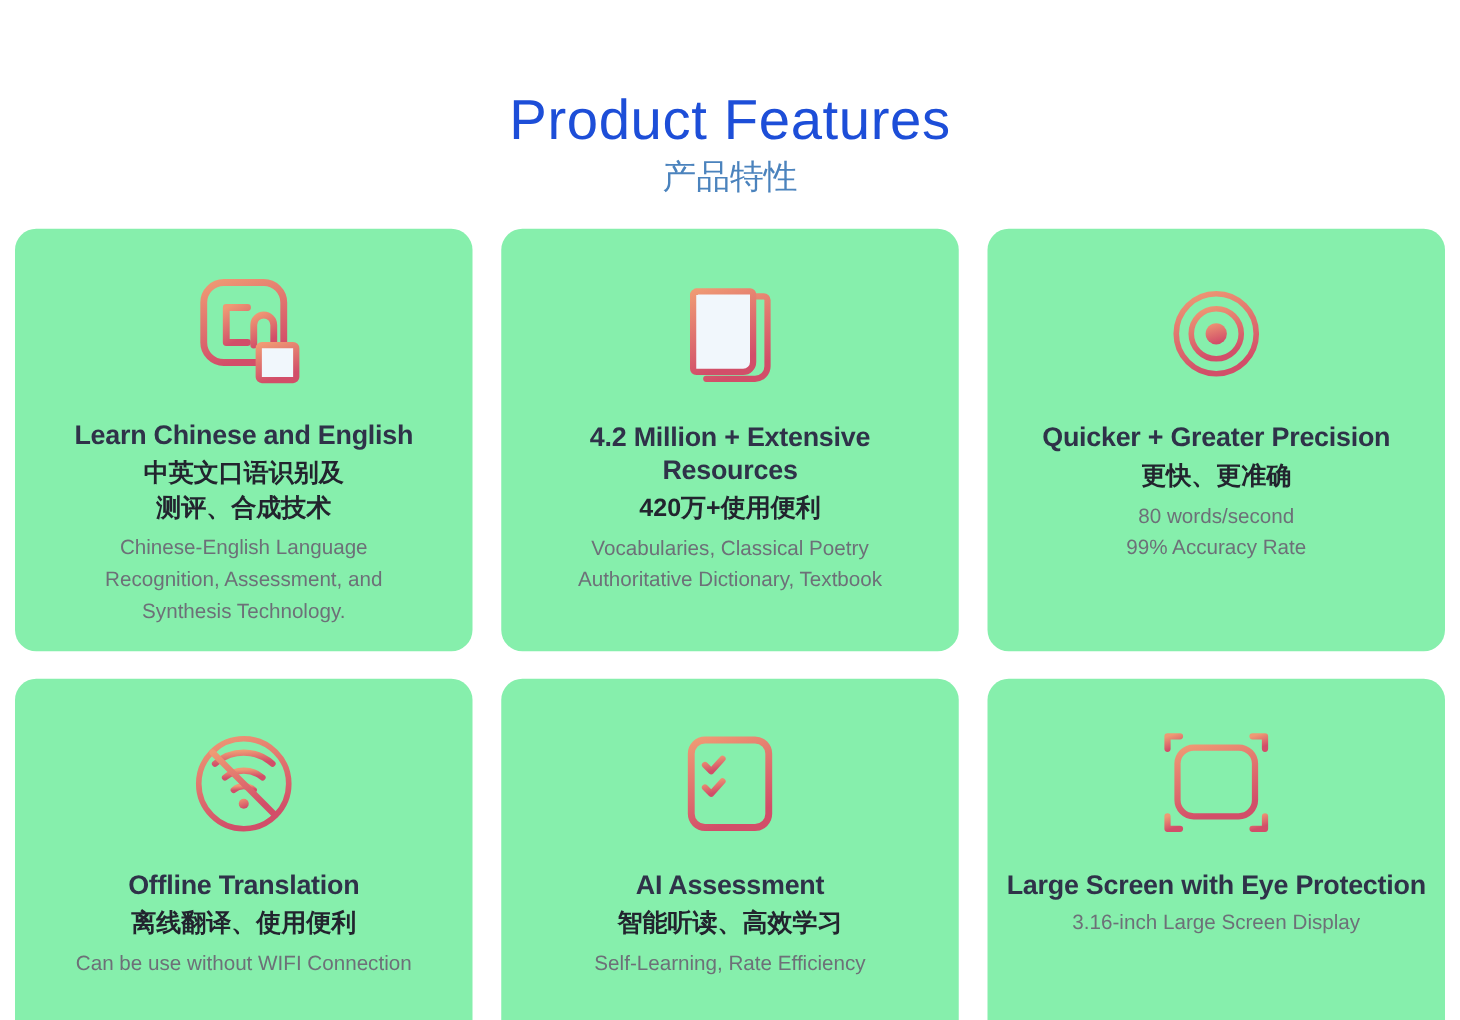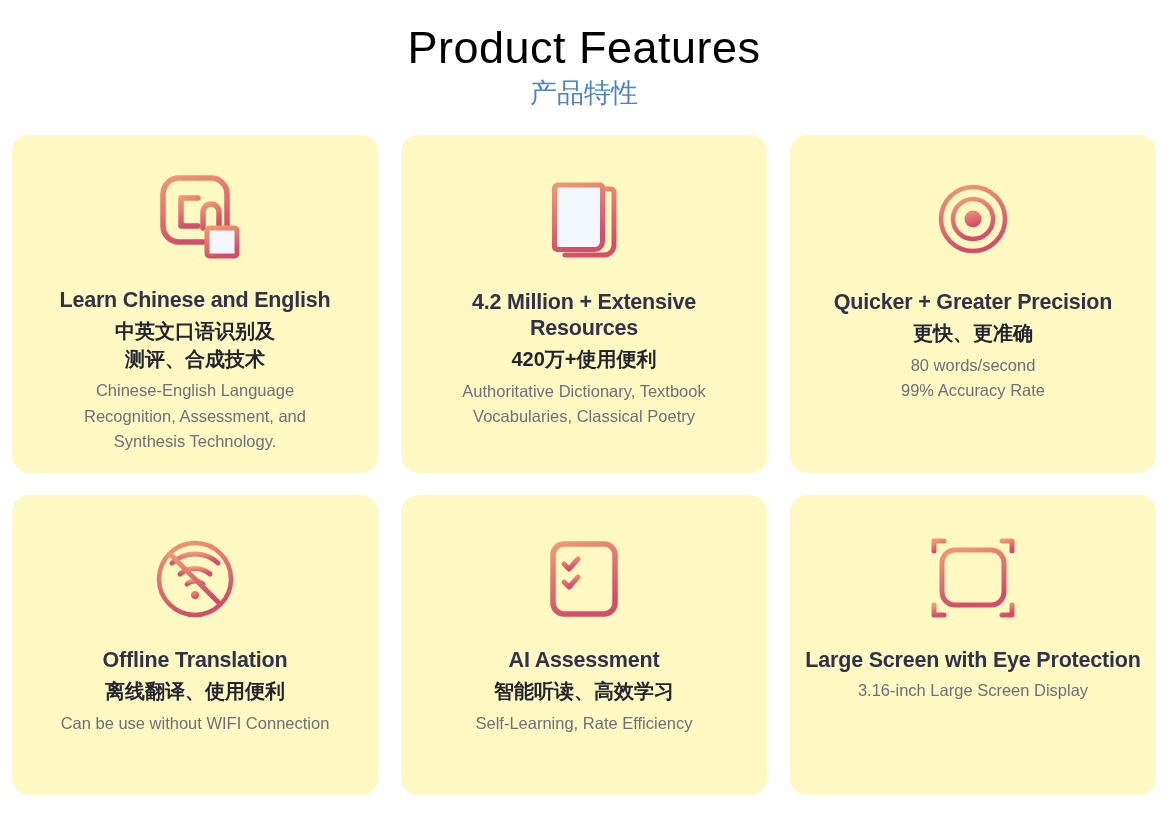--- a/index.html
+++ b/index.html
@@ -22,22 +22,23 @@
   
   .header {
     text-align: center;
     padding-top: 22px;
   }
 
   .header-title {
     font-size: 45px;
     font-weight: 400;
     letter-spacing: 0.5px;
-    color: #000000;
+    color: #1d4ed8;
     line-height: 1.15;
+    margin-top: 48px;
   }
 
   .header-subtitle {
     font-size: 27px;
     font-weight: 400;
     color: #4b83bd;
     line-height: 1.3;
     margin-top: 2px;
     text-align: center;
   }
@@ -46,21 +47,21 @@
   .grid {
     margin-top: 24px;
     display: grid;
     grid-template-columns: repeat(3, 1fr);
     grid-template-rows: 338px 300px;
     column-gap: 23px;
     row-gap: 22px;
   }
 
   .card {
-    background: #fef9c3;
+    background: #86efac;
     border-radius: 17px;
     display: flex;
     flex-direction: column;
     align-items: center;
     padding: 30px 14px 18px;
     text-align: center;
   }
 
   .card-icon {
     height: 112px;
@@ -161,22 +162,22 @@
           <path d="M38 36 h24" fill="none" stroke="url(#g2)" stroke-width="5" stroke-linecap="round"></path>
           <path d="M38 52 h24" fill="none" stroke="url(#g2)" stroke-width="5" stroke-linecap="round"></path>
           <path d="M38 67 h13" fill="none" stroke="url(#g2)" stroke-width="5" stroke-linecap="round"></path>
         </svg>
       </div>
       <div class="card-title">4.2 Million + Extensive Resources</div>
       <div class="card-title-cn">
         <div>420万+使用便利</div>
       </div>
       <div class="card-desc">
+        <div>Vocabularies, Classical Poetry</div>
         <div>Authoritative Dictionary, Textbook</div>
-        <div>Vocabularies, Classical Poetry</div>
       </div>
     </div>
 
     <div class="card">
       <div class="card-icon">
         <svg width="108" height="108" viewBox="0 0 108 108">
           <defs>
             <linearGradient id="g3" x1="0" y1="0" x2="0.3" y2="1">
               <stop offset="0%" stop-color="#ef9a74"></stop>
               <stop offset="100%" stop-color="#d24e69"></stop>

